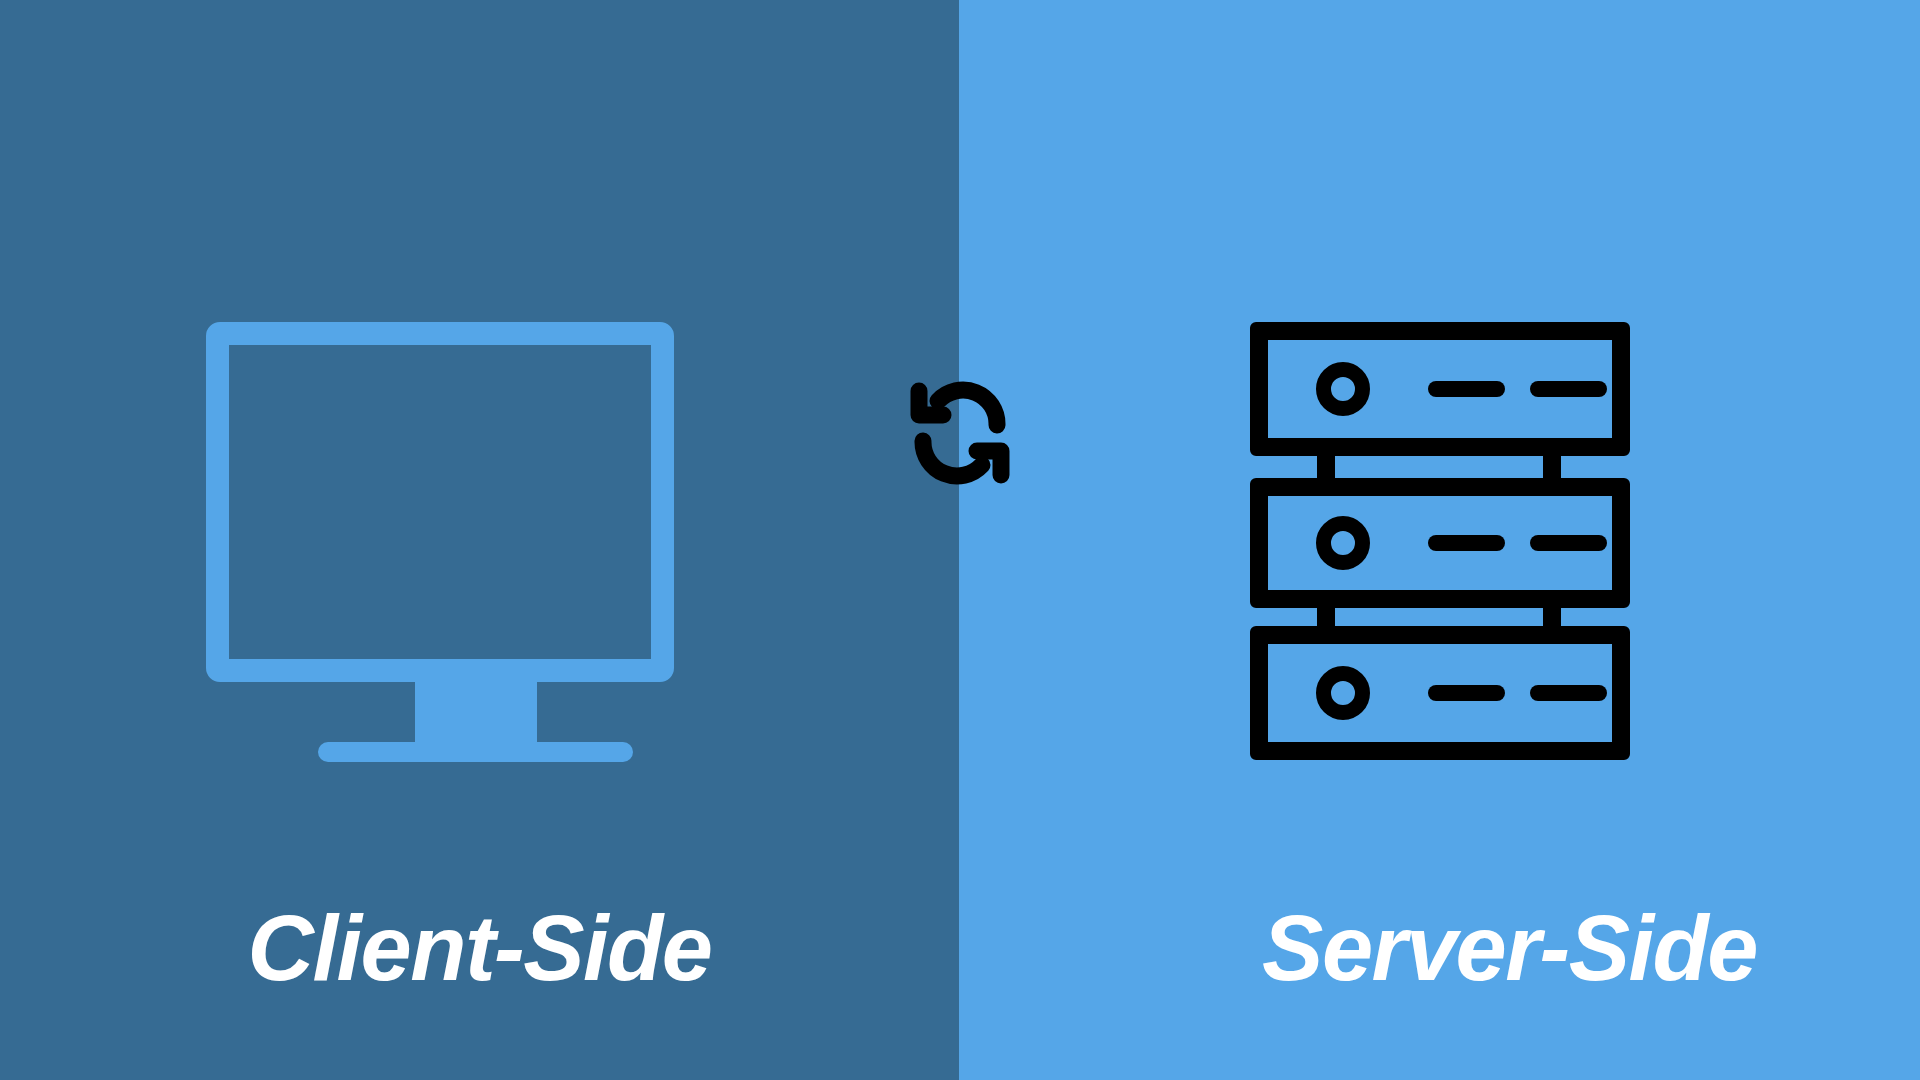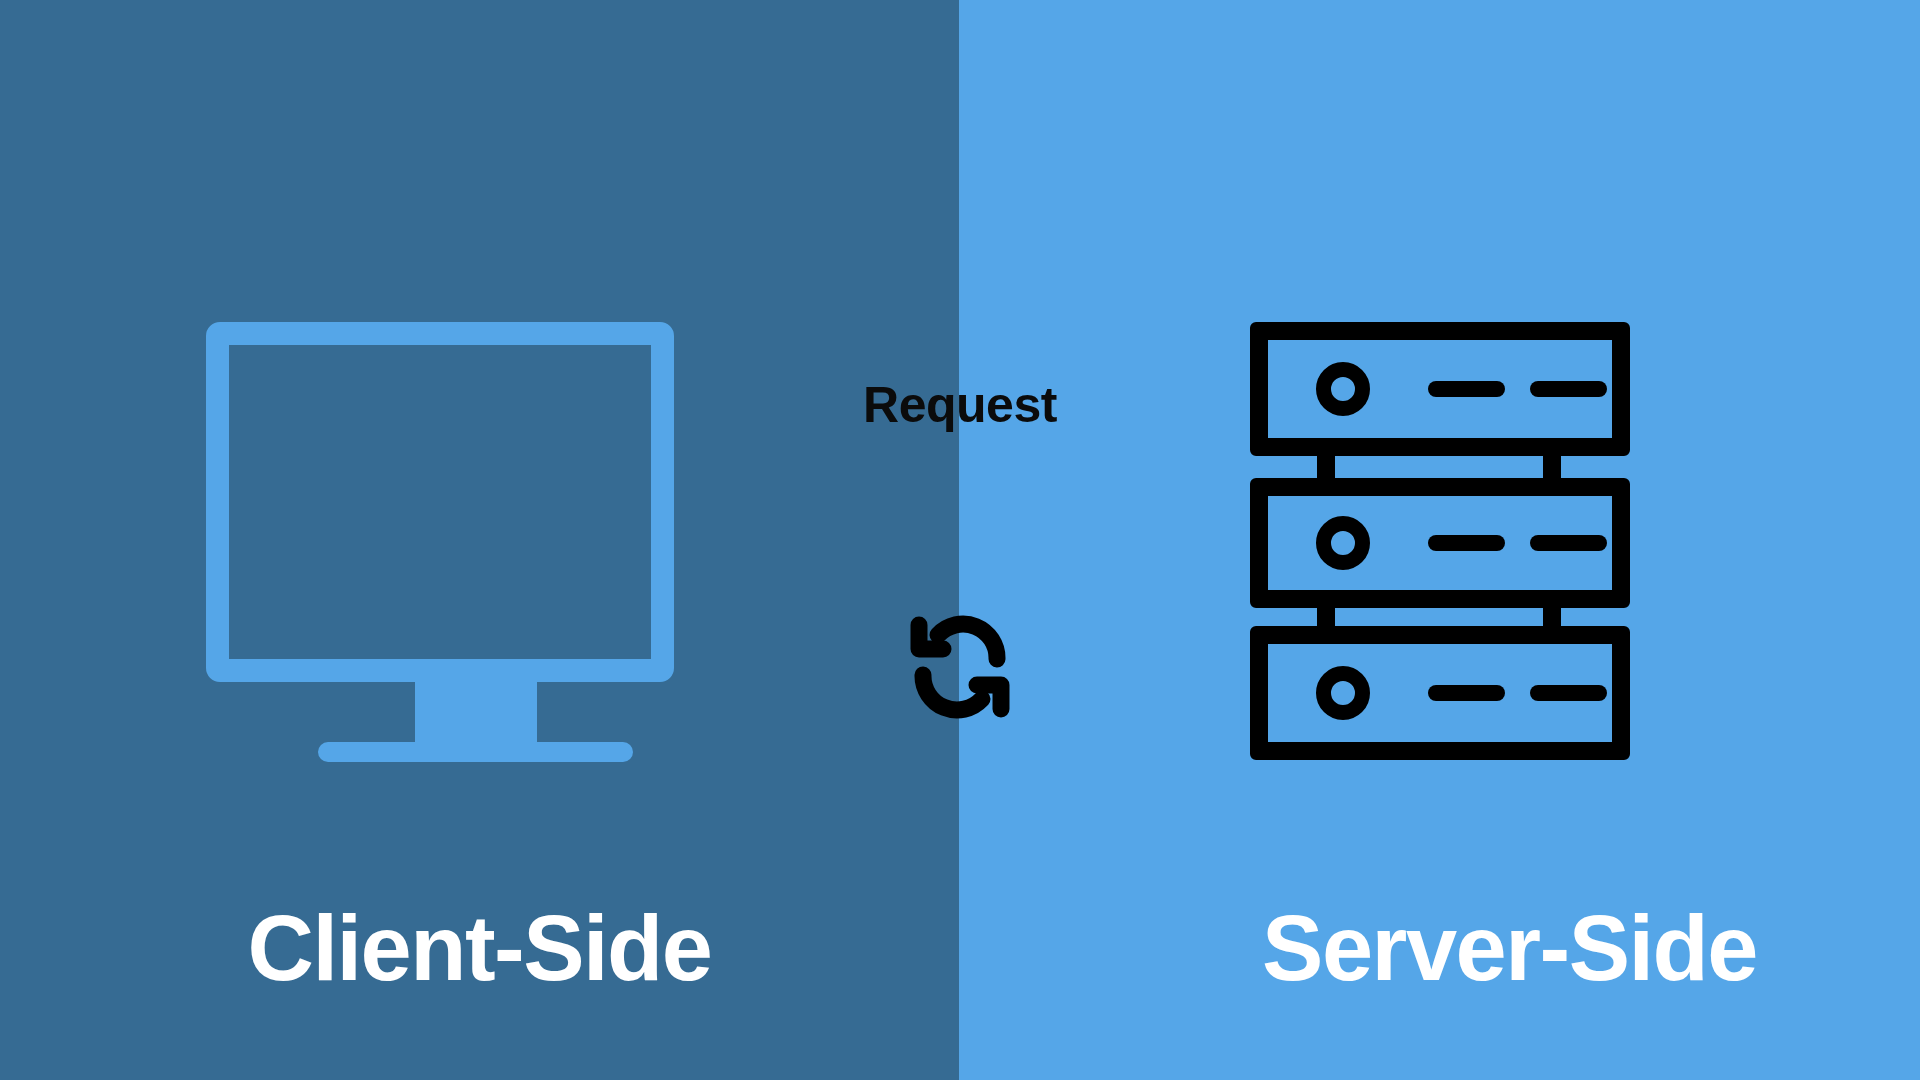--- a/index.html
+++ b/index.html
@@ -141,20 +141,21 @@
 
   
   .caption {
     position: absolute;
     top: 898px;
     height: 100px;
     line-height: 100px;
     color: #ffffff;
     font-size: 92px;
     font-weight: 700;
+    font-style: italic;
     letter-spacing: -1.5px;
     text-align: center;
     white-space: nowrap;
   }
   .caption-left  { left: 0;    width: 959px; }
   .caption-right { left: 959px; width: 1101px; }
 </style>
 </head>
 <body>
 
@@ -164,21 +165,20 @@
   <div class="half half-right"></div>
 
   <div class="monitor">
     <div class="monitor-body"></div>
     <div class="monitor-neck"></div>
     <div class="monitor-foot"></div>
   </div>
 
   <div class="center-col">
 
-    <div class="flow-label">Request</div>
 
     <svg class="sync-icon" viewBox="0 0 104 106">
 
       <path d="M 30 21 A 34 34 0 0 1 89 45" fill="none" stroke="#000000" stroke-width="17" stroke-linecap="round"></path>
 
       <path d="M 11 11 L 11 35 L 35 35" fill="none" stroke="#000000" stroke-width="17" stroke-linecap="round" stroke-linejoin="round"></path>
 
       <path d="M 74 85 A 34 34 0 0 1 15 61" fill="none" stroke="#000000" stroke-width="17" stroke-linecap="round"></path>
 
       <path d="M 93 95 L 93 71 L 69 71" fill="none" stroke="#000000" stroke-width="17" stroke-linecap="round" stroke-linejoin="round"></path>

